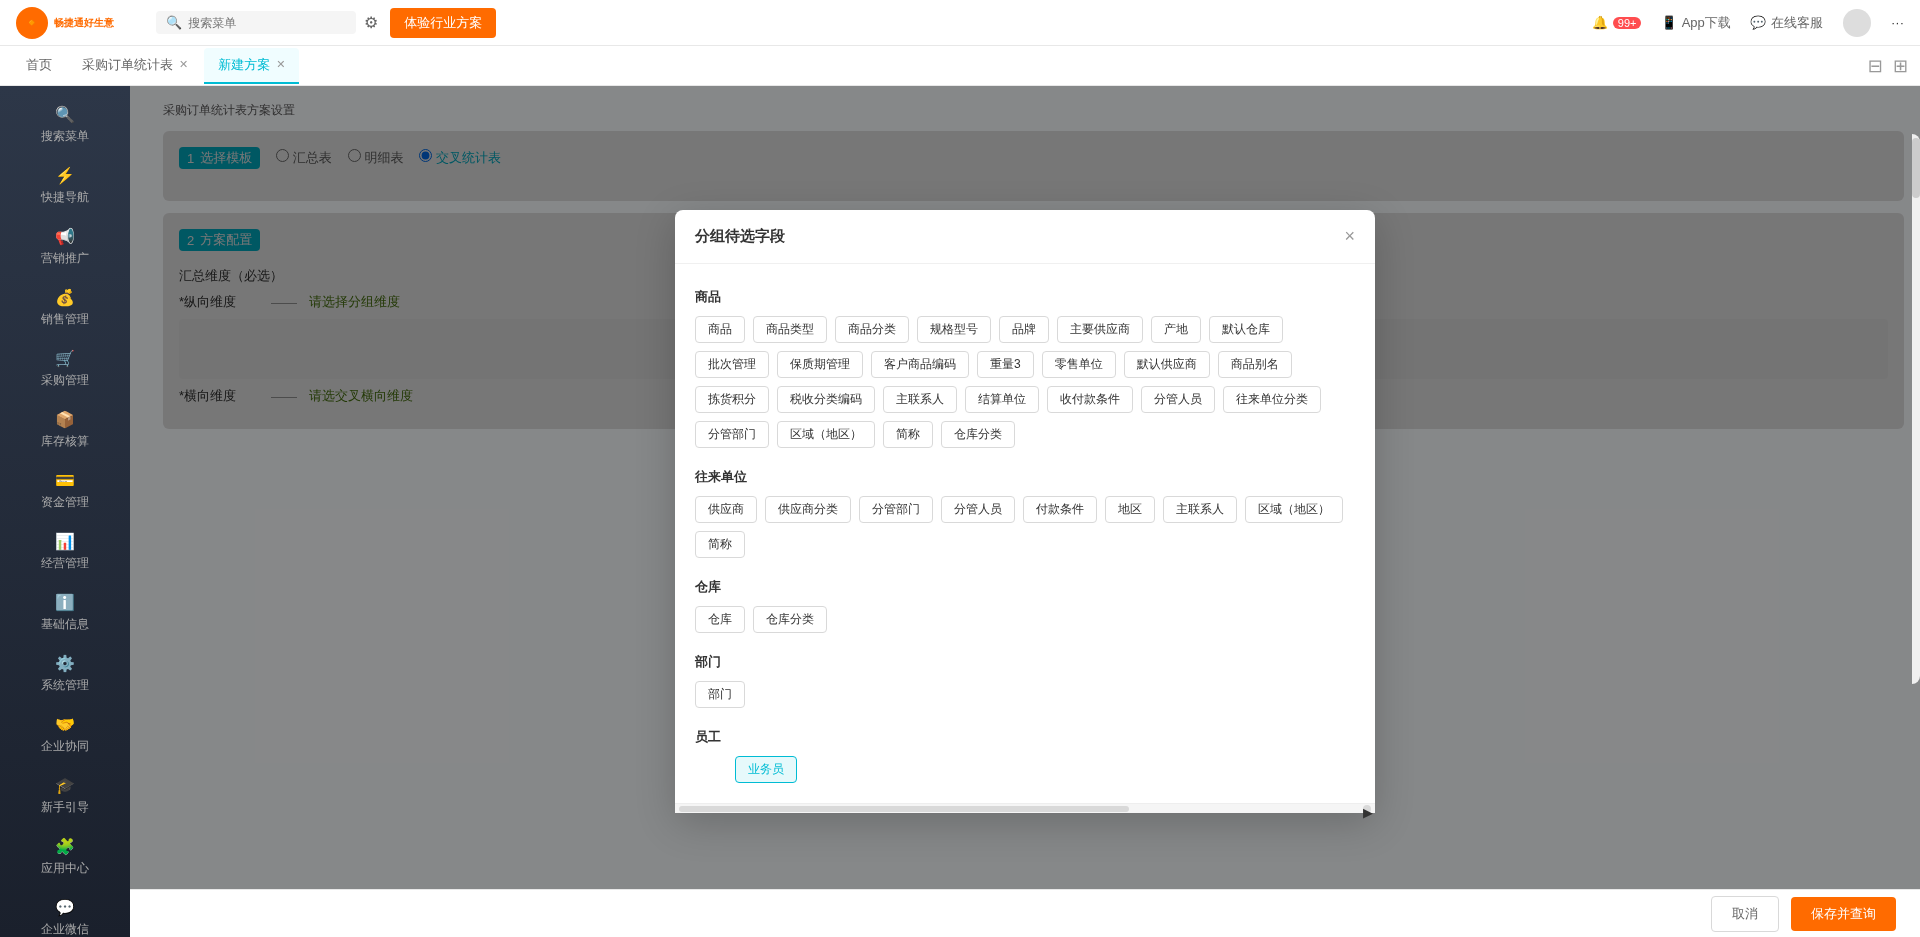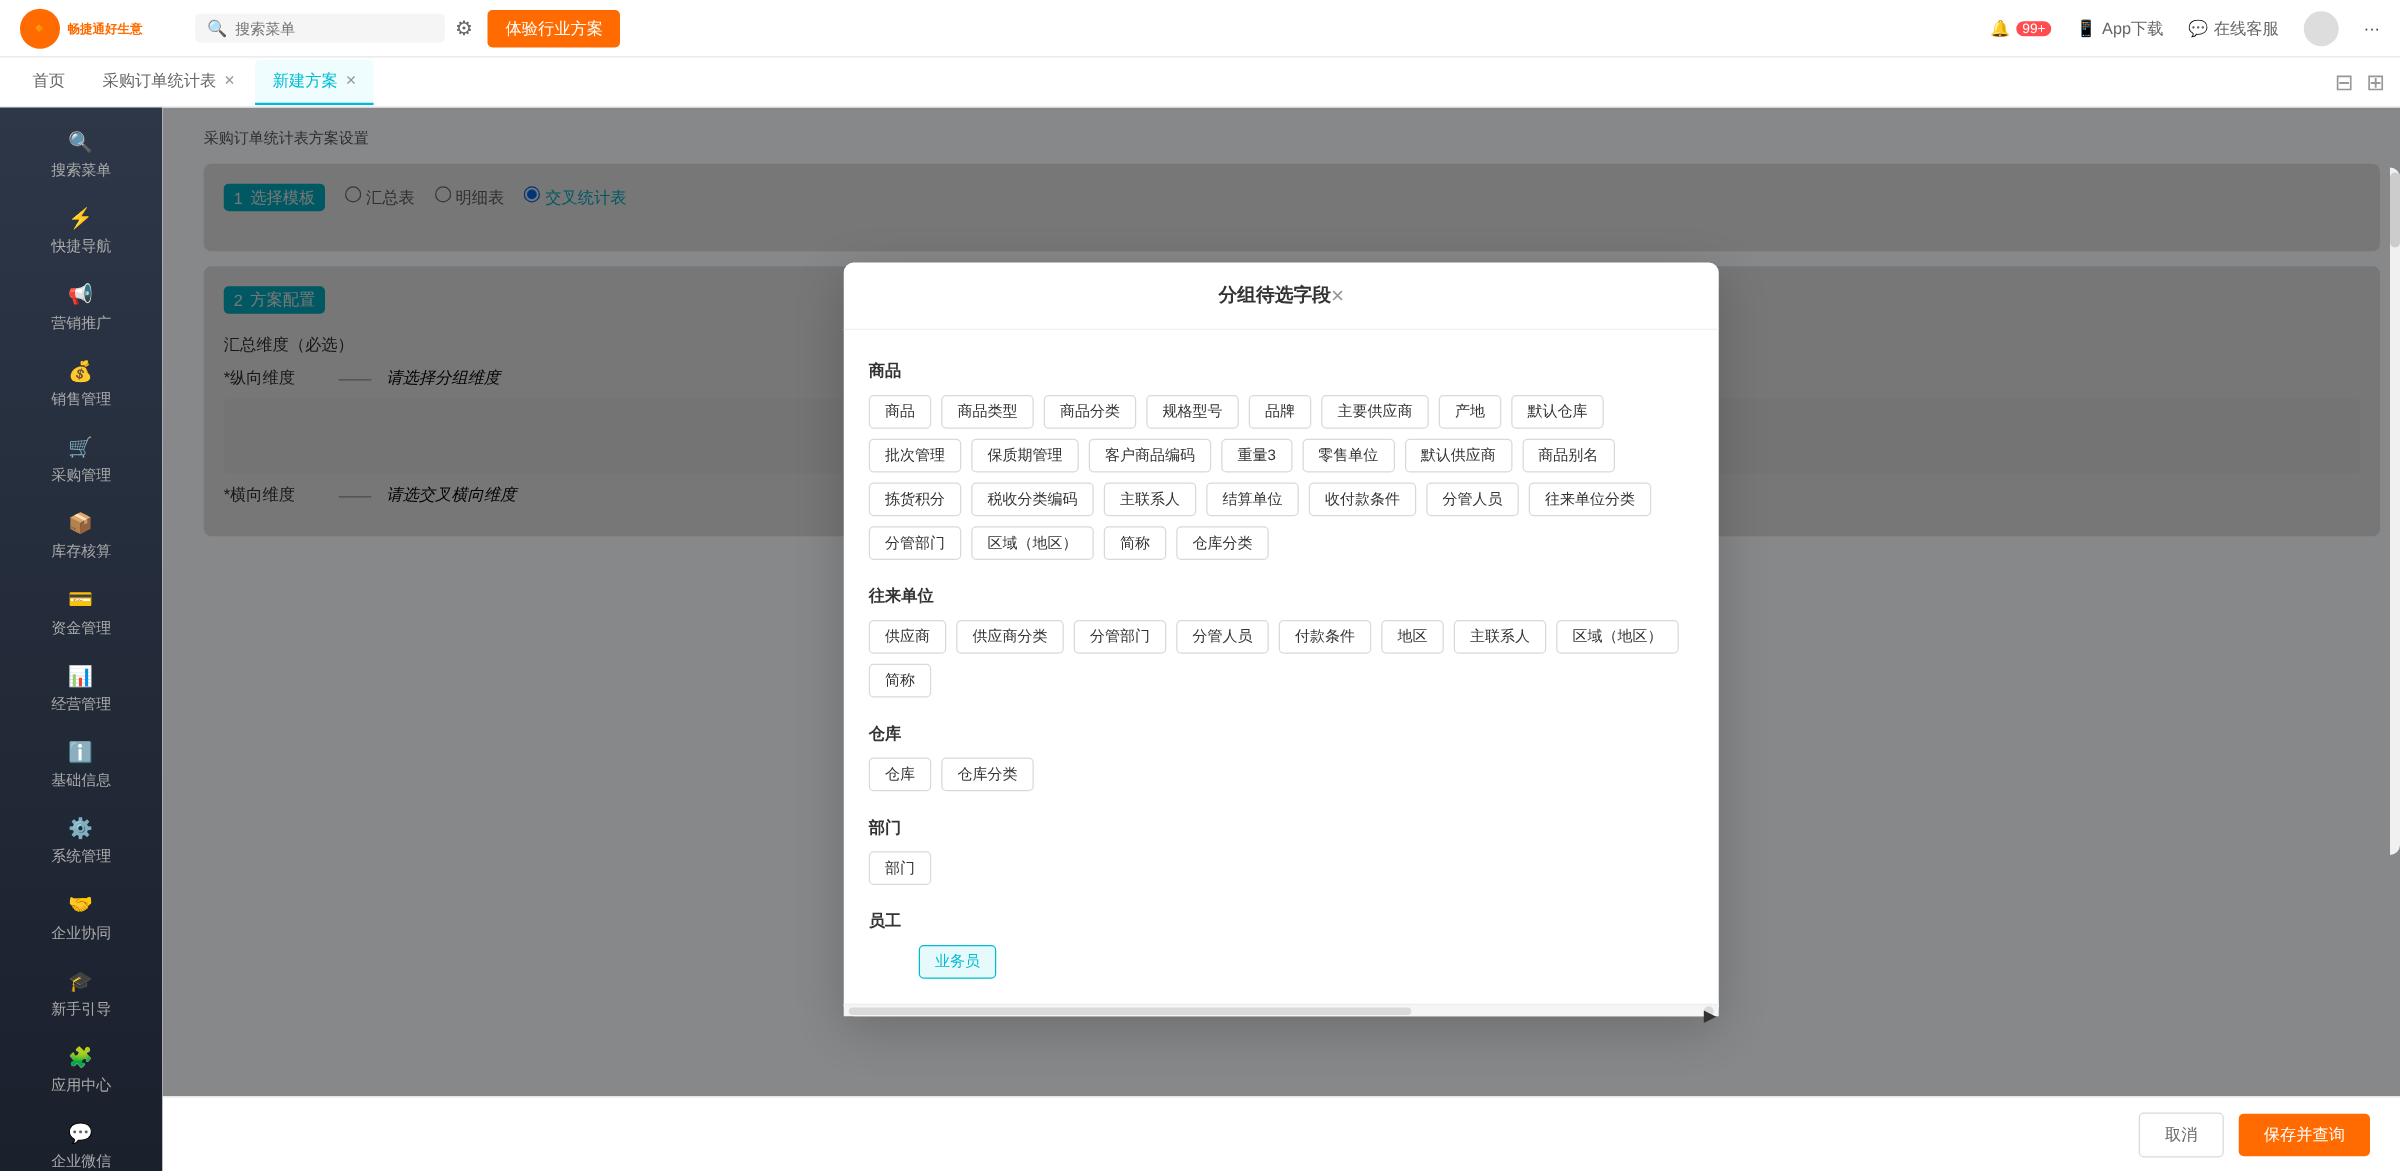--- a/index.html
+++ b/index.html
@@ -202,21 +202,21 @@
       padding: 2px 8px;
       font-size: 13px;
       display: flex;
       align-items: center;
       gap: 6px;
     }
     .radio-group { display: flex; align-items: center; gap: 16px; font-size: 13px; color: #666; }
     .radio-selected { color: #00bcd4; }
     .field-row { display: flex; align-items: center; gap: 12px; margin: 8px 0; }
     .field-label { color: #333; font-size: 13px; min-width: 80px; }
-    .field-value { color: #000000; font-size: 13px; font-style: italic; }
+    .field-value { color: #4d7c0f; font-size: 13px; }
 
     
     .modal-overlay {
       position: absolute;
       top: 0; left: 0; right: 0; bottom: 0;
       background: rgba(0,0,0,0.45);
       display: flex;
       align-items: center;
       justify-content: center;
       z-index: 100;
@@ -230,21 +230,21 @@
       max-height: 620px;
       display: flex;
       flex-direction: column;
       box-shadow: 0 10px 40px rgba(0,0,0,0.2);
     }
     .modal-header {
       padding: 16px 20px;
       border-bottom: 1px solid #f0f0f0;
       display: flex;
       align-items: center;
-      justify-content: center;
+      justify-content: space-between;
       flex-shrink: 0;
     }
     .modal-title {
       font-size: 15px;
       font-weight: 600;
       color: #333;
     }
     .modal-close {
       cursor: pointer;
       color: #999;
@@ -284,21 +284,21 @@
       cursor: pointer;
       background: #fff;
       white-space: nowrap;
     }
     .tag.selected { border-color: #00bcd4; color: #00bcd4; background: #e6f9fb; margin-left: 40px; }
 
     
     .bottom-bar {
       position: absolute;
       bottom: 0; left: 0; right: 0;
-      height: 60px;
+      height: 48px;
       background: #fff;
       border-top: 1px solid #e8e8e8;
       display: flex;
       align-items: center;
       justify-content: flex-end;
       padding: 0 24px;
       gap: 12px;
       z-index: 200;
     }
     .btn-cancel {

